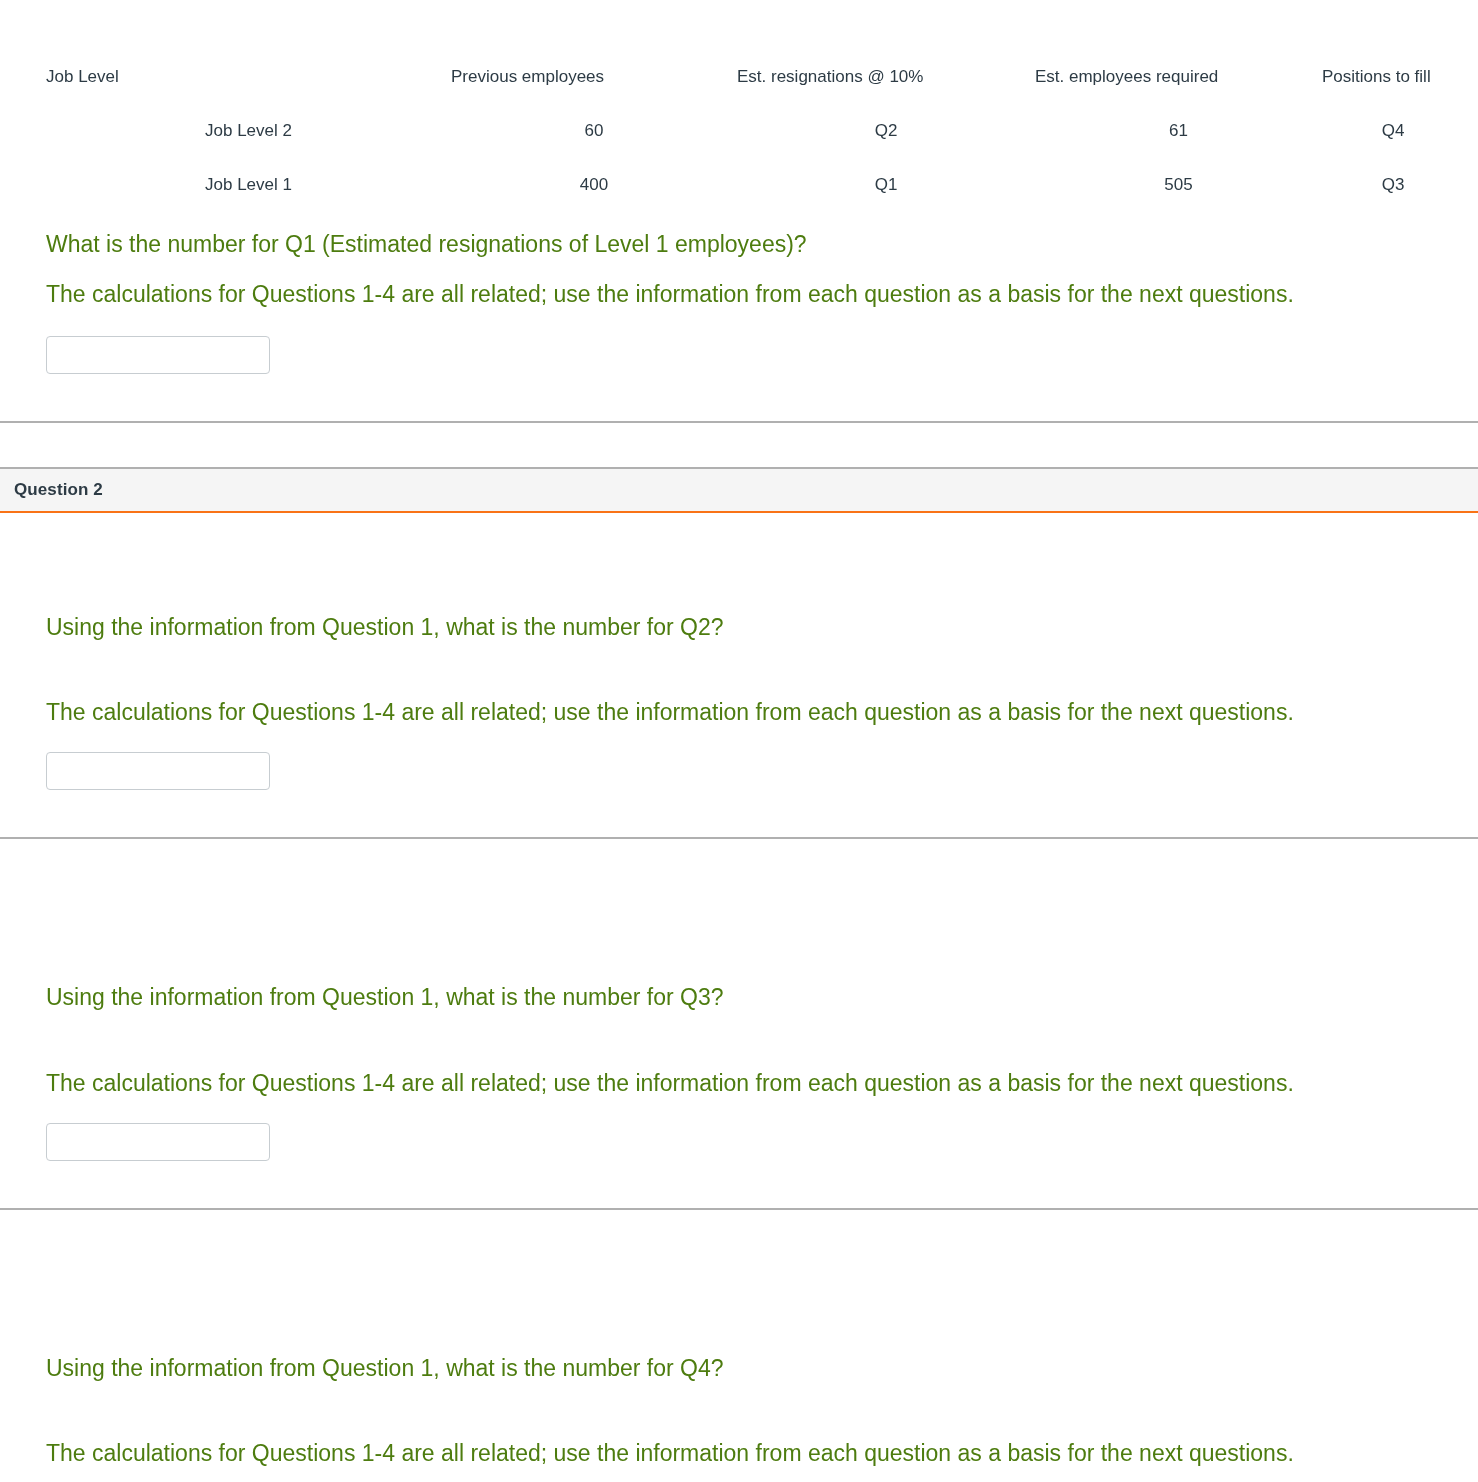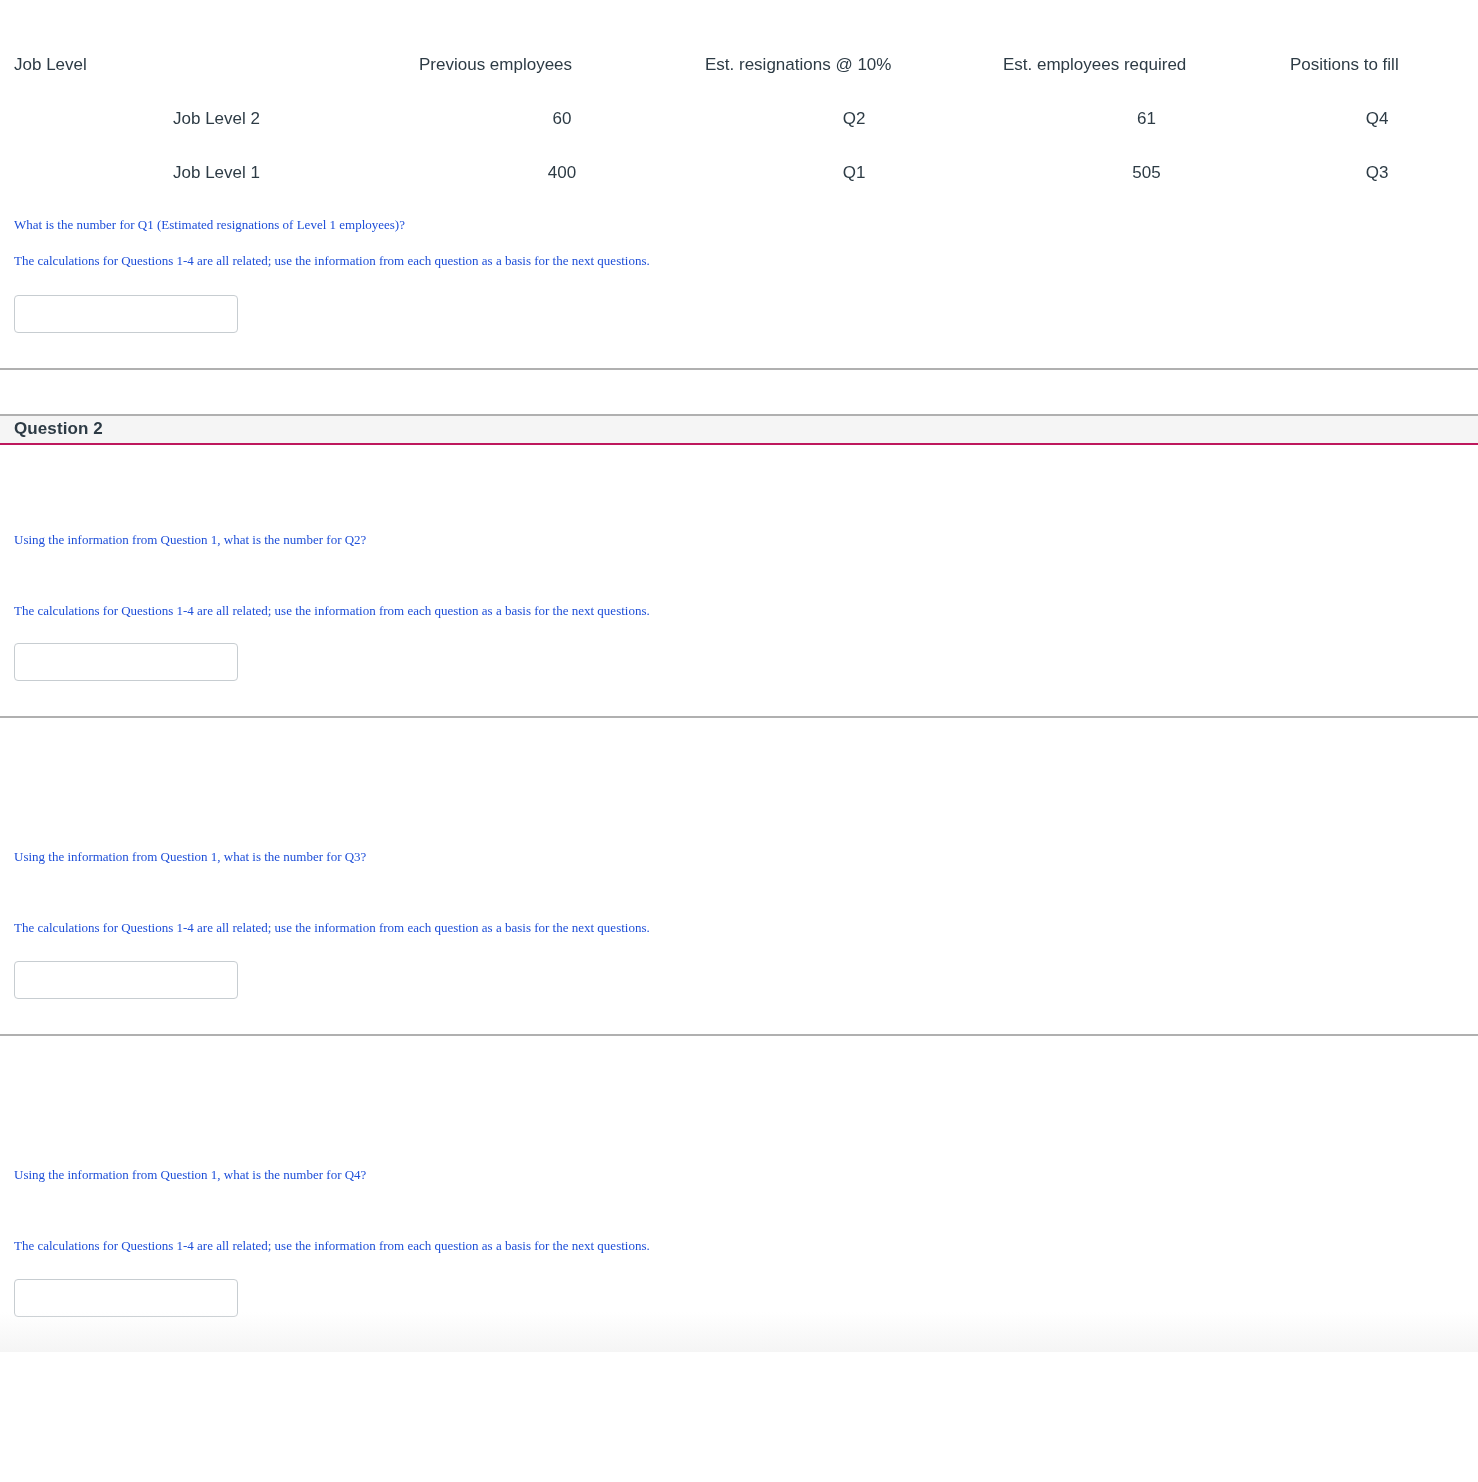--- a/index.html
+++ b/index.html
@@ -25,37 +25,38 @@
   
   .question-block {
     width: 100%;
     box-sizing: border-box;
     background: #ffffff;
   }
 
   .question-header {
     background: #f5f5f5;
     border-top: 2px solid #b0b0b0;
-    border-bottom: 2px solid #be185d;
-    height: 31px;
+    border-bottom: 2px solid #f97316;
+    height: 46px;
     display: flex;
     align-items: center;
     box-sizing: border-box;
   }
   .question-header-title {
     font-size: 17px;
     font-weight: bold;
     color: #2d3b45;
     padding-left: 14px;
     letter-spacing: 0.1px;
   }
 
   .question-body {
-    padding: 0 14px;
-    box-sizing: border-box;
+    padding: 12px 14px;
+    box-sizing: border-box;
+    margin-left: 32px;
   }
 
   .question-sep {
     border: none;
     border-top: 2px solid #b0b0b0;
     margin: 0;
     height: 0;
   }
 
   
@@ -76,25 +77,24 @@
   .data-table tr { height: 54px; }
   .col-1 { width: 405px; }
   .col-2 { width: 286px; }
   .col-3 { width: 298px; }
   .col-4 { width: 287px; }
   .col-5 { width: auto; }
   .tbl-row td { padding-top: 0; text-align: center; }
 
   
   .q-text {
-    font-size: 13px;
+    font-size: 23px;
     line-height: 1.45;
-    color: #1d4ed8;
+    color: #4d7c0f;
     margin: 0;
-    font-family: Liberation Serif, serif;
   }
 
   
   .answer-input {
     width: 224px;
     height: 38px;
     box-sizing: border-box;
     border: 1px solid #c7cdd1;
     border-radius: 4px;
     background: #ffffff;

